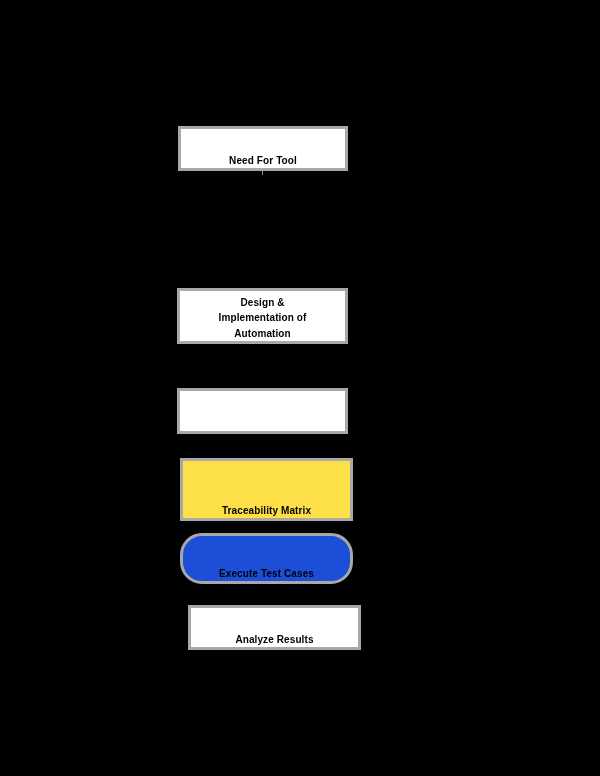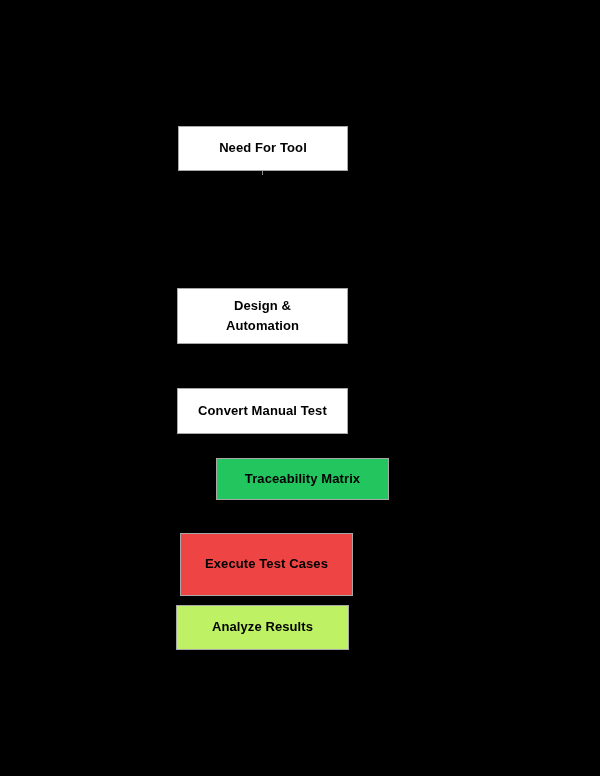--- a/index.html
+++ b/index.html
@@ -16,29 +16,29 @@
   }
   #diagram-canvas {
     position: relative;
     width: 600px;
     height: 776px;
     background: #000000;
   }
   .flow-node {
     position: absolute;
     background: #ffffff;
-    border: 1px solid #14532d;
+    border: 3px solid #14532d;
     box-sizing: border-box;
     display: flex;
     flex-direction: column;
     align-items: center;
-    justify-content: center;
+    justify-content: flex-end;
     color: #000000;
     font-weight: bold;
-    font-size: 13px;
+    font-size: 10px;
     line-height: 1.55;
     text-align: center;
     letter-spacing: 0.1px;
     -webkit-font-smoothing: none;
   }
   .flow-node .node-line {
     display: block;
     white-space: nowrap;
   }
   .connector {
@@ -52,32 +52,32 @@
 <div id="diagram-canvas" style="background: rgb(0, 0, 0);">
 
   <div class="flow-node" style="left: 178px; top: 126px; width: 170px; height: 45px; background: rgb(255, 255, 255); color: rgb(0, 0, 0); border-color: rgb(168, 168, 168);">
     <span class="node-line">Need For Tool</span>
   </div>
 
   <div class="connector" style="left: 262px; top: 171px; width: 1px; height: 4px;"></div>
 
   <div class="flow-node" style="left: 177px; top: 288px; width: 171px; height: 56px; background: rgb(255, 255, 255); color: rgb(0, 0, 0); border-color: rgb(168, 168, 168);">
     <span class="node-line">Design &amp;</span>
+    <span class="node-line">Implementation of</span>
     <span class="node-line">Automation</span>
   </div>
 
   <div class="flow-node" style="left: 177px; top: 388px; width: 171px; height: 46px; background: rgb(255, 255, 255); color: rgb(0, 0, 0); border-color: rgb(168, 168, 168);">
-    <span class="node-line">Convert Manual Test</span>
   </div>
 
-  <div class="flow-node" style="left: 180px; top: 458px; width: 173px; height: 42px; background: #22c55e; color: rgb(0, 0, 0); border-color: rgb(168, 168, 168); margin-left: 36px;">
+  <div class="flow-node" style="left: 180px; top: 458px; width: 173px; height: 63px; background: #fde047; color: rgb(0, 0, 0); border-color: rgb(168, 168, 168);">
     <span class="node-line">Traceability Matrix</span>
   </div>
 
-  <div class="flow-node" style="left: 180px; top: 533px; width: 173px; height: 63px; background: #ef4444; color: rgb(0, 0, 0); border-color: rgb(168, 168, 168);">
+  <div class="flow-node" style="left: 180px; top: 533px; width: 173px; height: 51px; background: #1d4ed8; color: rgb(0, 0, 0); border-color: rgb(168, 168, 168); border-radius: 22px;">
     <span class="node-line">Execute Test Cases</span>
   </div>
 
-  <div class="flow-node" style="left: 176px; top: 605px; width: 173px; height: 45px; background: #bef264; color: rgb(0, 0, 0); border-color: rgb(168, 168, 168);">
+  <div class="flow-node" style="left: 188px; top: 605px; width: 173px; height: 45px; background: #ffffff; color: rgb(0, 0, 0); border-color: rgb(168, 168, 168);">
     <span class="node-line">Analyze Results</span>
   </div>
 
 </div>
 
 </body></html>

